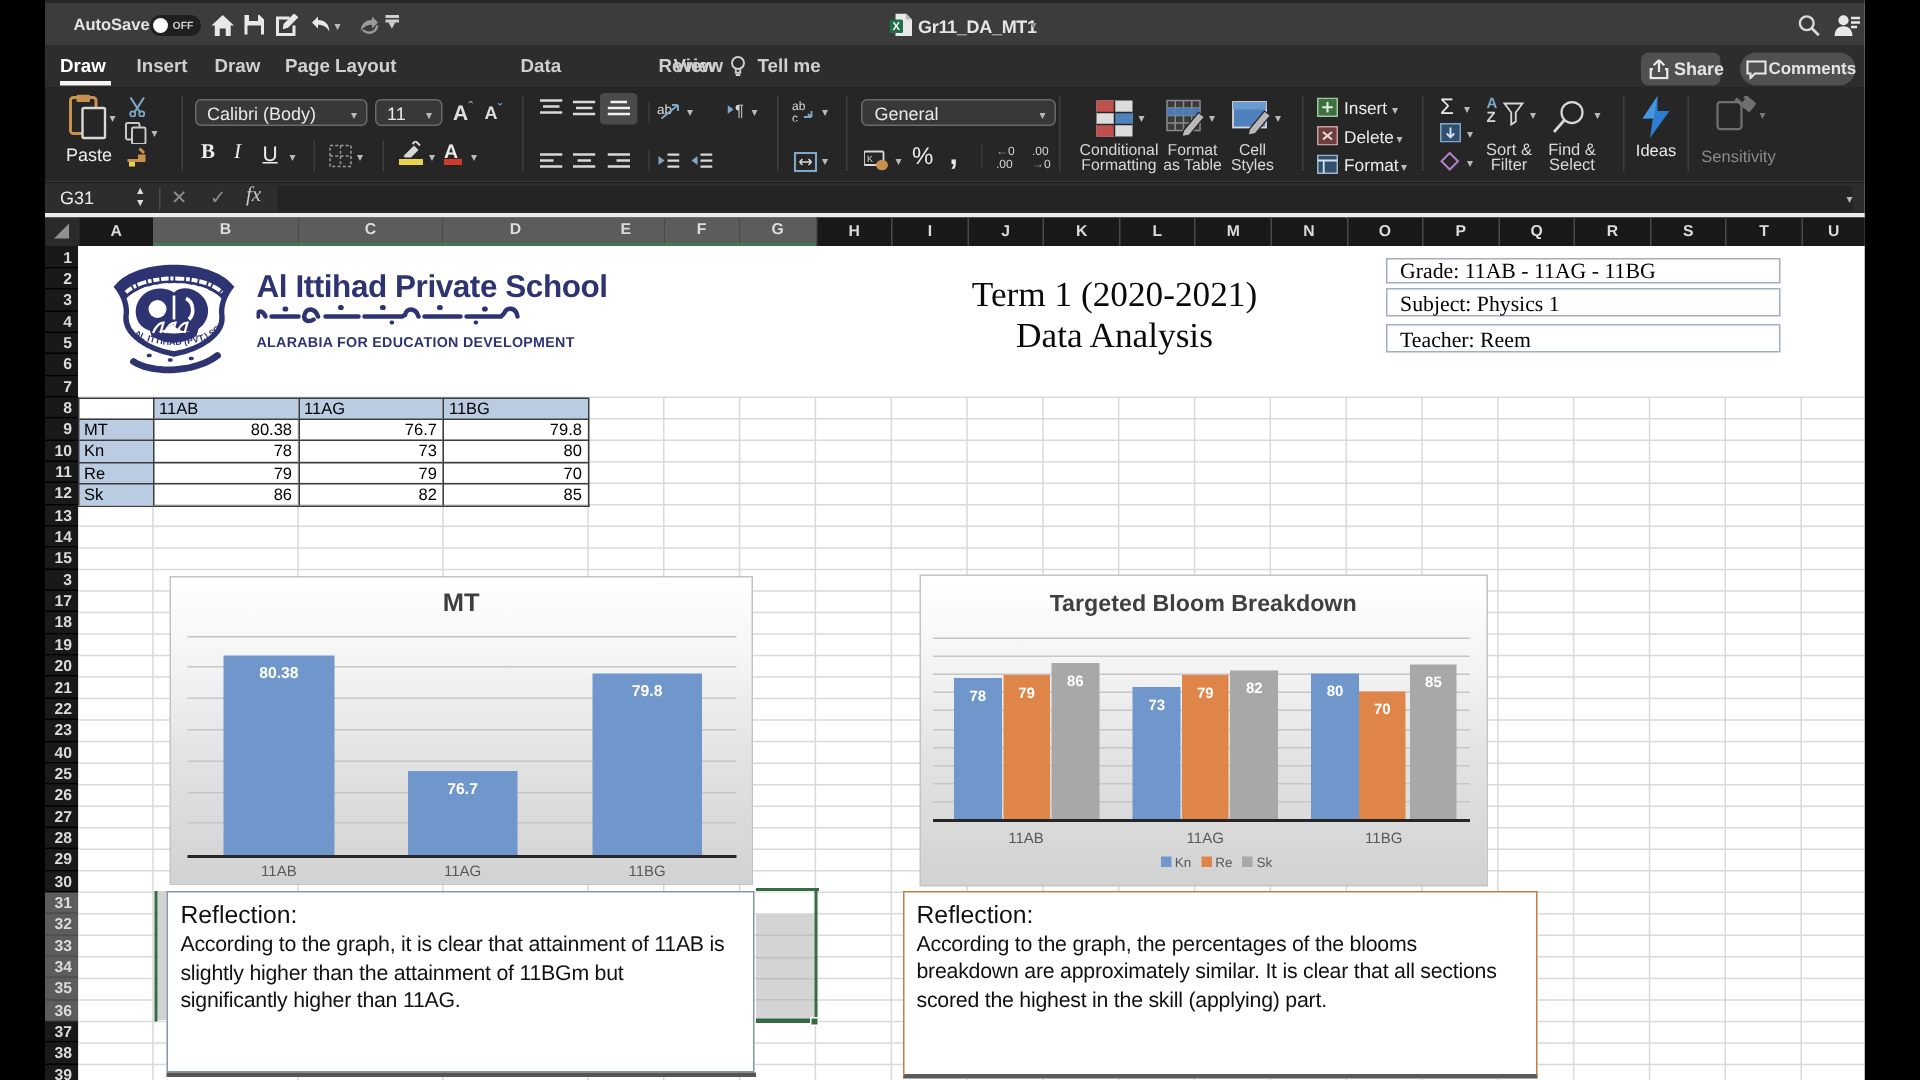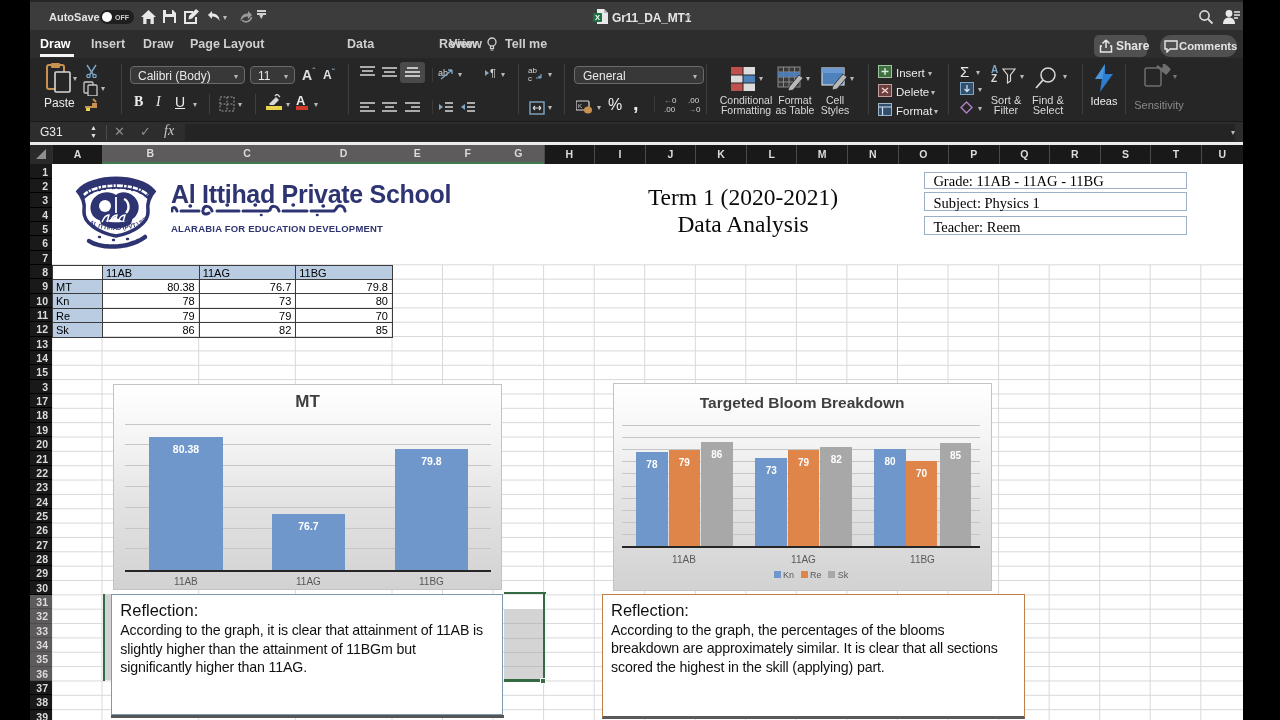--- a/index.html
+++ b/index.html
@@ -455,21 +455,21 @@
       <div class="rh" style="top:187.05px;height:14.35px;line-height:14.35px;border-bottom:1px solid #000;">14</div>
       <div class="rh" style="top:201.40px;height:14.35px;line-height:14.35px;border-bottom:1px solid #000;">15</div>
       <div class="rh" style="top:215.75px;height:14.35px;line-height:14.35px;border-bottom:1px solid #000;">3</div>
       <div class="rh" style="top:230.10px;height:14.35px;line-height:14.35px;border-bottom:1px solid #000;">17</div>
       <div class="rh" style="top:244.45px;height:14.35px;line-height:14.35px;border-bottom:1px solid #000;">18</div>
       <div class="rh" style="top:258.80px;height:14.35px;line-height:14.35px;border-bottom:1px solid #000;">19</div>
       <div class="rh" style="top:273.15px;height:14.35px;line-height:14.35px;border-bottom:1px solid #000;">20</div>
       <div class="rh" style="top:287.50px;height:14.35px;line-height:14.35px;border-bottom:1px solid #000;">21</div>
       <div class="rh" style="top:301.85px;height:14.35px;line-height:14.35px;border-bottom:1px solid #000;">22</div>
       <div class="rh" style="top:316.20px;height:14.35px;line-height:14.35px;border-bottom:1px solid #000;">23</div>
-      <div class="rh" style="top:330.55px;height:14.35px;line-height:14.35px;border-bottom:1px solid #000;">24</div>
+      <div class="rh" style="top:330.55px;height:14.35px;line-height:14.35px;border-bottom:1px solid #000;">40</div>
       <div class="rh" style="top:344.90px;height:14.35px;line-height:14.35px;border-bottom:1px solid #000;">25</div>
       <div class="rh" style="top:359.25px;height:14.35px;line-height:14.35px;border-bottom:1px solid #000;">26</div>
       <div class="rh" style="top:373.60px;height:14.35px;line-height:14.35px;border-bottom:1px solid #000;">27</div>
       <div class="rh" style="top:387.95px;height:14.35px;line-height:14.35px;border-bottom:1px solid #000;">28</div>
       <div class="rh" style="top:402.30px;height:14.35px;line-height:14.35px;border-bottom:1px solid #000;">29</div>
       <div class="rh" style="top:416.65px;height:14.35px;line-height:14.35px;border-bottom:1px solid #000;">30</div>
       <div class="rh sel" style="top:431.00px;height:14.35px;line-height:14.35px;border-bottom:1px solid #000;">31</div>
       <div class="rh sel" style="top:445.35px;height:14.35px;line-height:14.35px;border-bottom:1px solid #000;">32</div>
       <div class="rh sel" style="top:459.70px;height:14.35px;line-height:14.35px;border-bottom:1px solid #000;">33</div>
       <div class="rh sel" style="top:474.05px;height:14.35px;line-height:14.35px;border-bottom:1px solid #000;">34</div>
@@ -497,21 +497,21 @@
       <path d="M47 32 V48" stroke="#fff" stroke-width="1.8"></path>
       <path d="M30 52 C36 59 58 59 64 52 L62 59 C52 65 42 65 32 59 Z" fill="#2e3472"></path>
       <path d="M33 57 C35 52 38 50 40 50 L38 57 M41 57 C43 51 46 50 48 50 L46 57 M49 57 C51 51 54 50 56 50 L54 57" stroke="#fff" stroke-width="1.5" fill="none"></path>
 
       <path id="lb1" d="M17 56 C30 68 64 68 77 56" fill="none"></path>
       <text font-size="6" fill="#2e3472" font-weight="bold"><textPath href="#lb1" startOffset="4">AL ITTIHAD (PVT.) SCHOOL</textPath></text>
 
       <path d="M20 76 C32 84 60 84 76 72" stroke="#2e3472" stroke-width="4.5" fill="none" stroke-linecap="round" stroke-dasharray="5 1.5 2 1.5 7 1.5 3 1.5 6 1.5"></path>
       <path d="M30 72 l1 0 M44 75 l1 0 M58 74 l1 0" stroke="#2e3472" stroke-width="2.4" stroke-linecap="round"></path>
     </svg>
-    <div class="abs" style="left:141px;top:16px;color:#2e3472;font-weight:700;font-size:25px;letter-spacing:-0.3px;">Al Ittihad Private School</div>
+    <div class="abs" style="left:141px;top:16px;color:#2e3472;font-weight:700;font-size:21px;letter-spacing:-0.3px;">Al Ittihad Private School</div>
     <svg class="abs" style="left:141px;top:37px;" width="176" height="17" viewBox="0 0 176 17">
       <g stroke="#2e3472" stroke-width="3" fill="none" stroke-linecap="round">
         <path d="M174 10 C173 4 167 3 165 8 L163 10 H140 M136 10 H112 M108 10 C106 4 100 4 99 9 L97 10 H72 M68 10 H46 M41 10 C39 4 33 4 32 9 C31 13 35 14 38 12 M28 10 H10 M6 10 C4 5 0 6 1 10"></path>
         <path d="M152 5 h0.5 M122 4 h0.5 M84 4 h0.5 M56 4 h0.5 M19 5 h0.5" stroke-width="3.4"></path>
         <path d="M146 14 h0.5 M90 14 h0.5" stroke-width="2.6"></path>
       </g>
     </svg>
     <div class="abs" style="left:141px;top:59px;color:#2e3472;font-weight:700;font-size:9.5px;letter-spacing:0.2px;">ALARABIA FOR EDUCATION DEVELOPMENT</div>
 
     <div class="abs serif" style="left:513px;top:20px;width:400px;text-align:center;font-size:23.5px;color:#0a0a0a;line-height:26.5px;">Term 1 (2020-2021)<br>Data Analysis</div>

